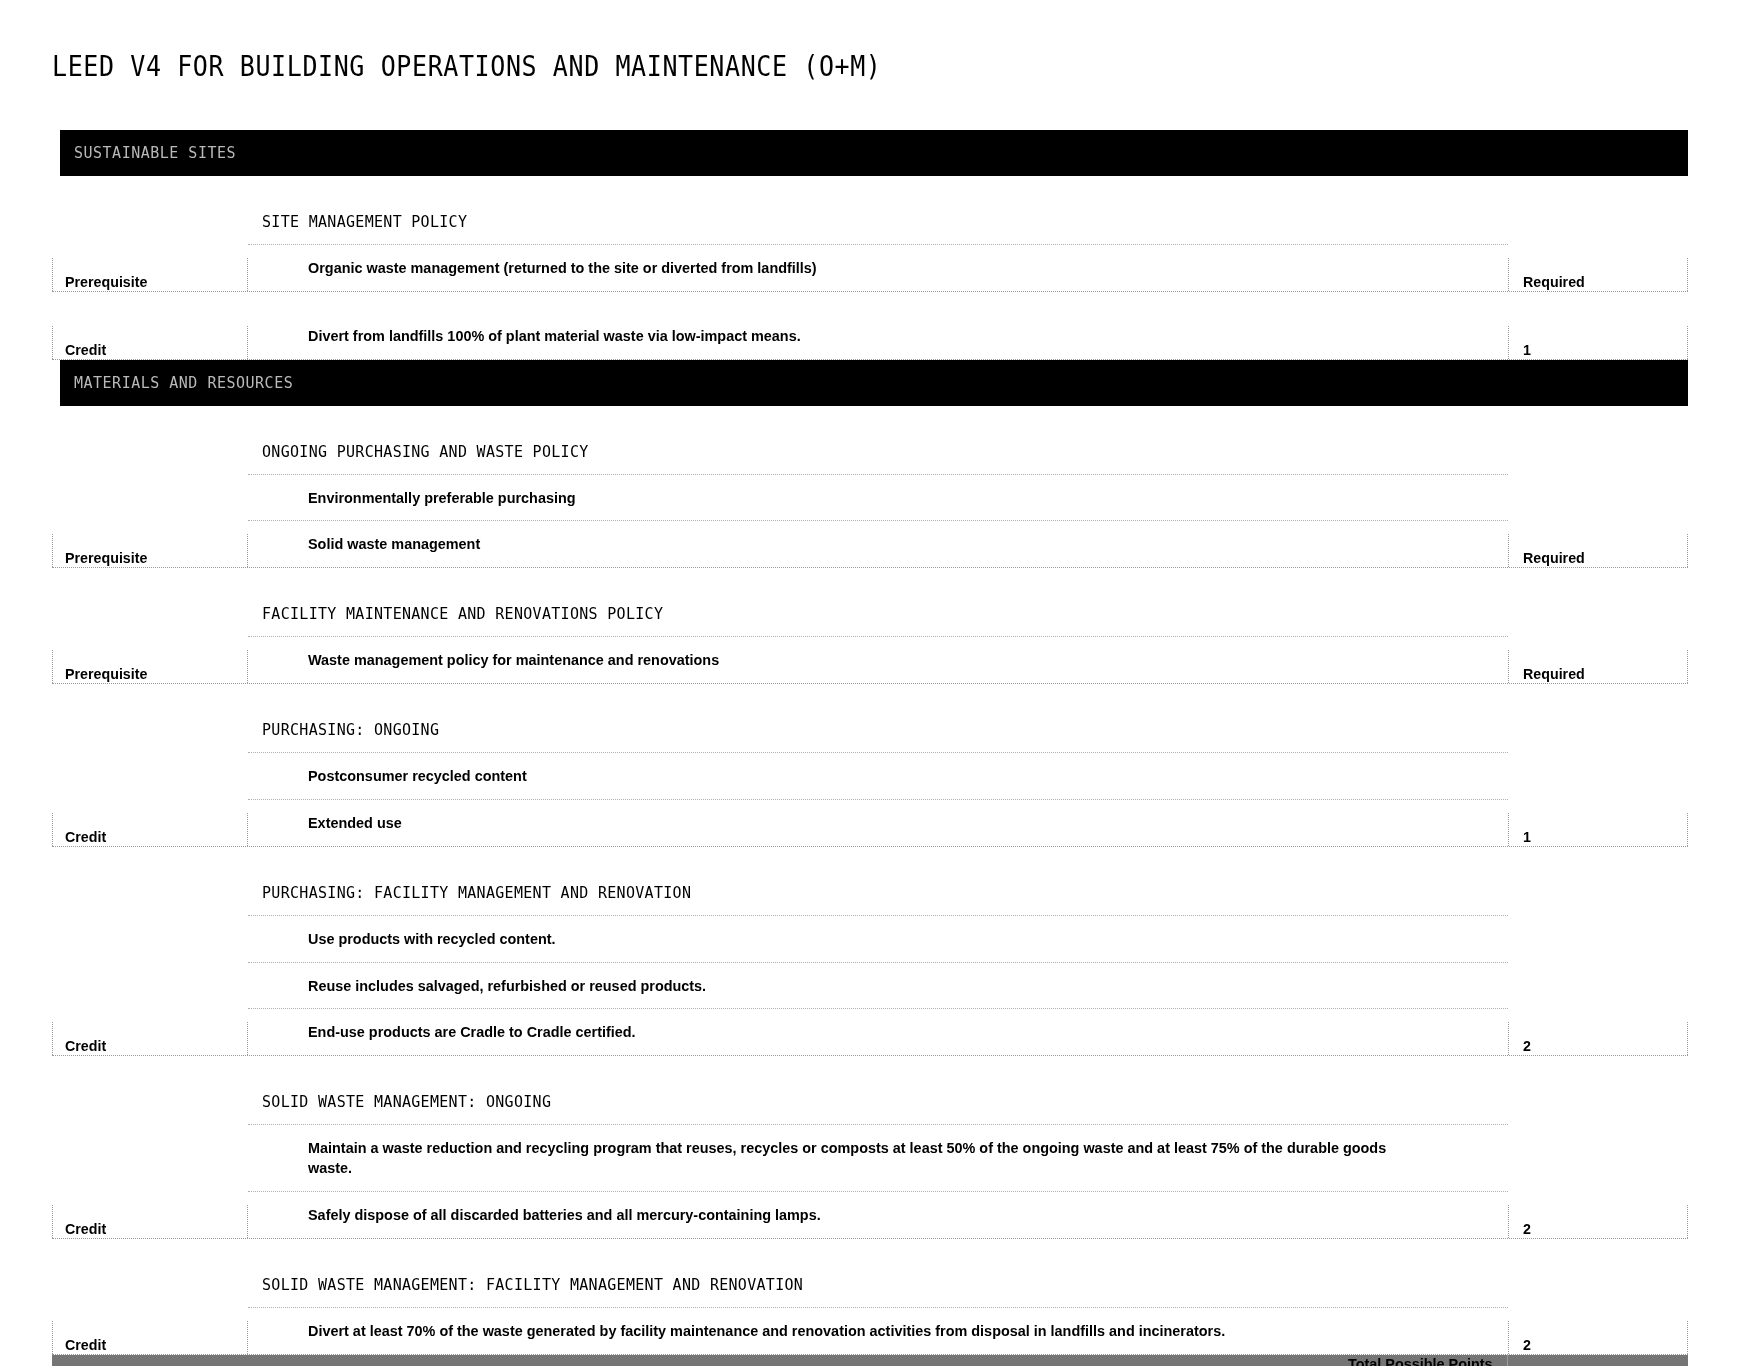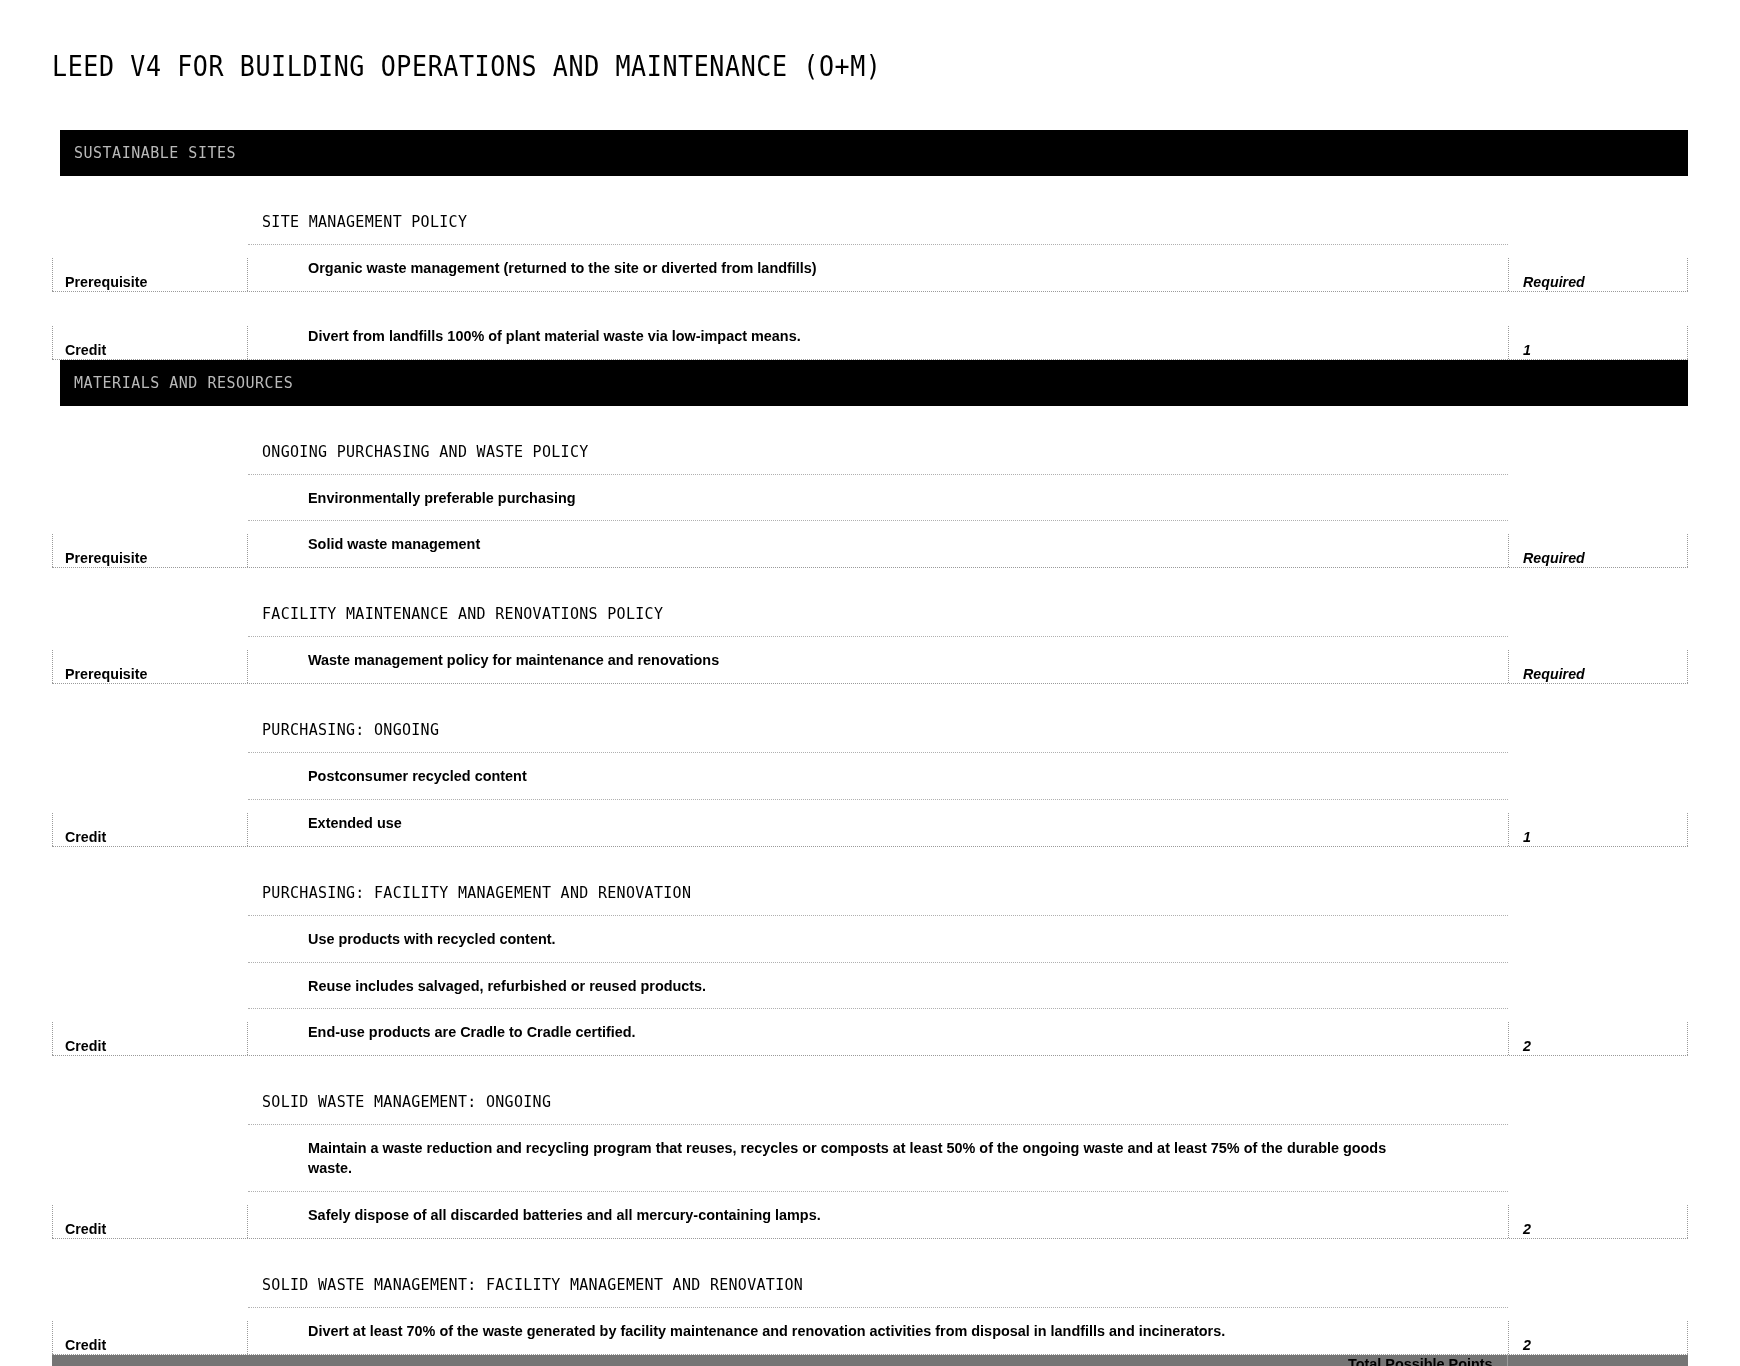--- a/index.html
+++ b/index.html
@@ -134,21 +134,20 @@
     display: block;
   }
 
   .col-points {
     width: 180px;
     flex: 0 0 180px;
     box-sizing: border-box;
     border-left: 1px dotted #9a9a9a;
     border-right: 1px dotted #9a9a9a;
     padding: 15px 0 0 14px;
-    font-style: italic;
   }
   .points-label {
     font-family: "Liberation Sans", sans-serif;
     font-weight: bold;
     font-size: 15.5px;
     line-height: 1.1;
     color: #000;
     transform: scaleX(0.92);
     transform-origin: left top;
     display: inline-block;

